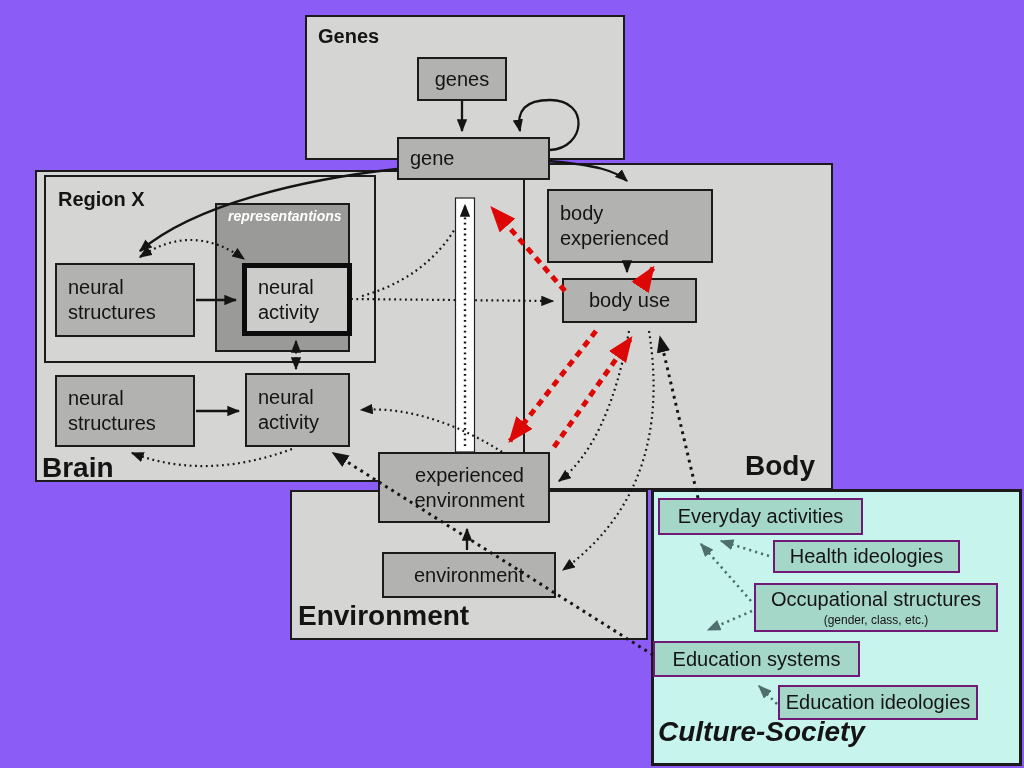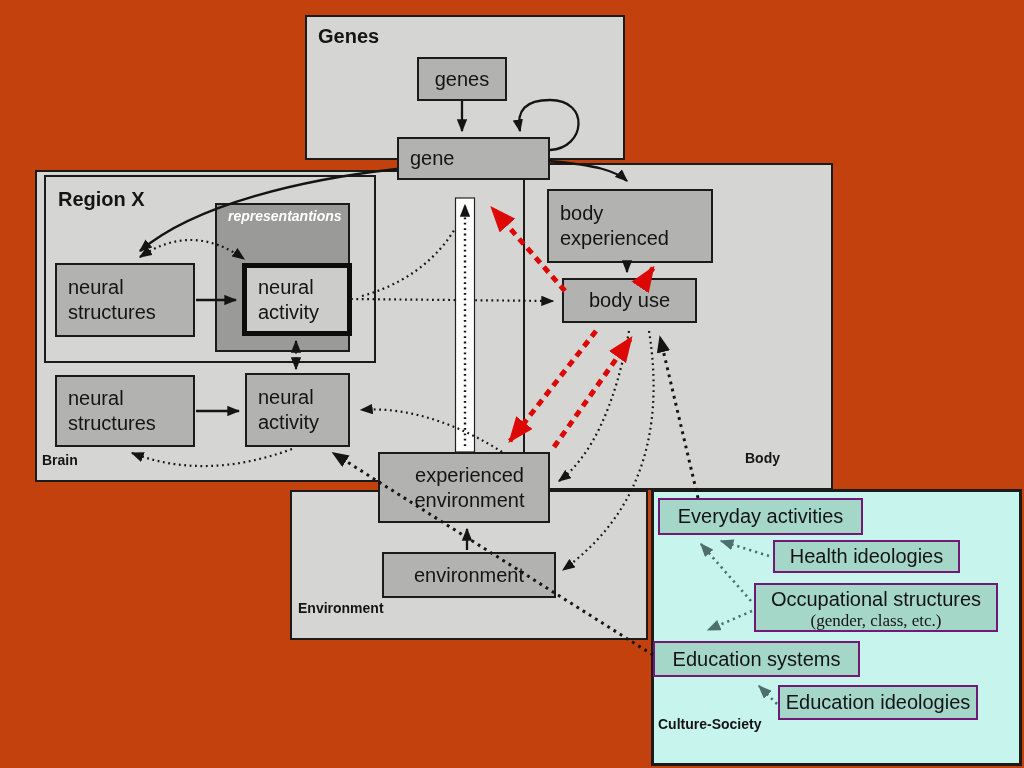--- a/index.html
+++ b/index.html
@@ -1,31 +1,31 @@
 <!DOCTYPE html>
 <html><head>
 <meta charset="utf-8">
 <style>
   html,body{margin:0;padding:0;background:#ffffff;}
-  #stage{position:relative;width:1024px;height:768px;background:#c2410c;overflow:hidden;
+  #stage{position:relative;width:1024px;height:768px;background:#8b5cf6;overflow:hidden;
          font-family:"Liberation Sans", sans-serif;color:#111;}
   .region{position:absolute;box-sizing:border-box;border:2px solid #1b1b1b;background:#d5d6d3;}
   .region.culture{background:#c8f4ee;border-width:3px;}
   .box{position:absolute;box-sizing:border-box;border:2px solid #1b1b1b;background:#b2b3b0;
        font-size:20px;line-height:25px;color:#141414;display:flex;flex-direction:column;
        justify-content:center;}
   .box.pad{padding-left:11px;}
   .box.center{align-items:center;text-align:center;}
   .box.rep{background:#9a9b98;}
   .box.na-top{background:#cccdca;border:5px solid #0c0c0c;}
   .box.cbox{background:#a5d7c9;border:2px solid #701a75;}
   .rlabel{position:absolute;font-weight:bold;font-size:20px;color:#141414;white-space:nowrap;}
-  .rlabel.big{font-size:14px;}
+  .rlabel.big{font-size:28px;}
   .replabel{position:absolute;font-weight:bold;font-size:14px;color:#ffffff;white-space:nowrap;font-style:italic;}
-  .sub{font-size:17px;line-height:17px;font-family:Liberation Serif, serif;}
+  .sub{font-size:12px;line-height:17px;}
   svg.overlay{position:absolute;left:0;top:0;pointer-events:none;}
 </style>
 </head>
 <body>
 
 <div id="stage">
 
   <div class="region" style="left:35px;top:170px;width:490px;height:312px;"></div>
   <div class="region" style="left:523px;top:163px;width:310px;height:327px;"></div>
   <div class="region" style="left:305px;top:15px;width:320px;height:145px;"></div>
@@ -33,21 +33,21 @@
   <div class="box rep" style="left:215px;top:203px;width:135px;height:149px;"></div>
   <div class="region" style="left:290px;top:490px;width:358px;height:150px;"></div>
   <div class="region culture" style="left:651px;top:489px;width:371px;height:277px;"></div>
 
   <div class="rlabel" style="left:318px;top:25px;">Genes</div>
   <div class="rlabel" style="left:58px;top:188px;">Region X</div>
   <div class="replabel" style="left:228px;top:208px;">representantions</div>
   <div class="rlabel big" style="left:42px;top:452px;">Brain</div>
   <div class="rlabel big" style="left:745px;top:450px;">Body</div>
   <div class="rlabel big" style="left:298px;top:600px;">Environment</div>
-  <div class="rlabel big" style="left:658px;top:716px;">Culture-Society</div>
+  <div class="rlabel big" style="left:658px;top:716px;font-style:italic;">Culture-Society</div>
 
   <div class="box center" style="left:417px;top:57px;width:90px;height:44px;">
     <span>genes</span>
   </div>
   <div class="box pad" style="left:397px;top:137px;width:153px;height:43px;">
     <span>gene</span>
   </div>
 
   <div class="box pad" style="left:55px;top:263px;width:140px;height:74px;">
     <span>neural</span>

